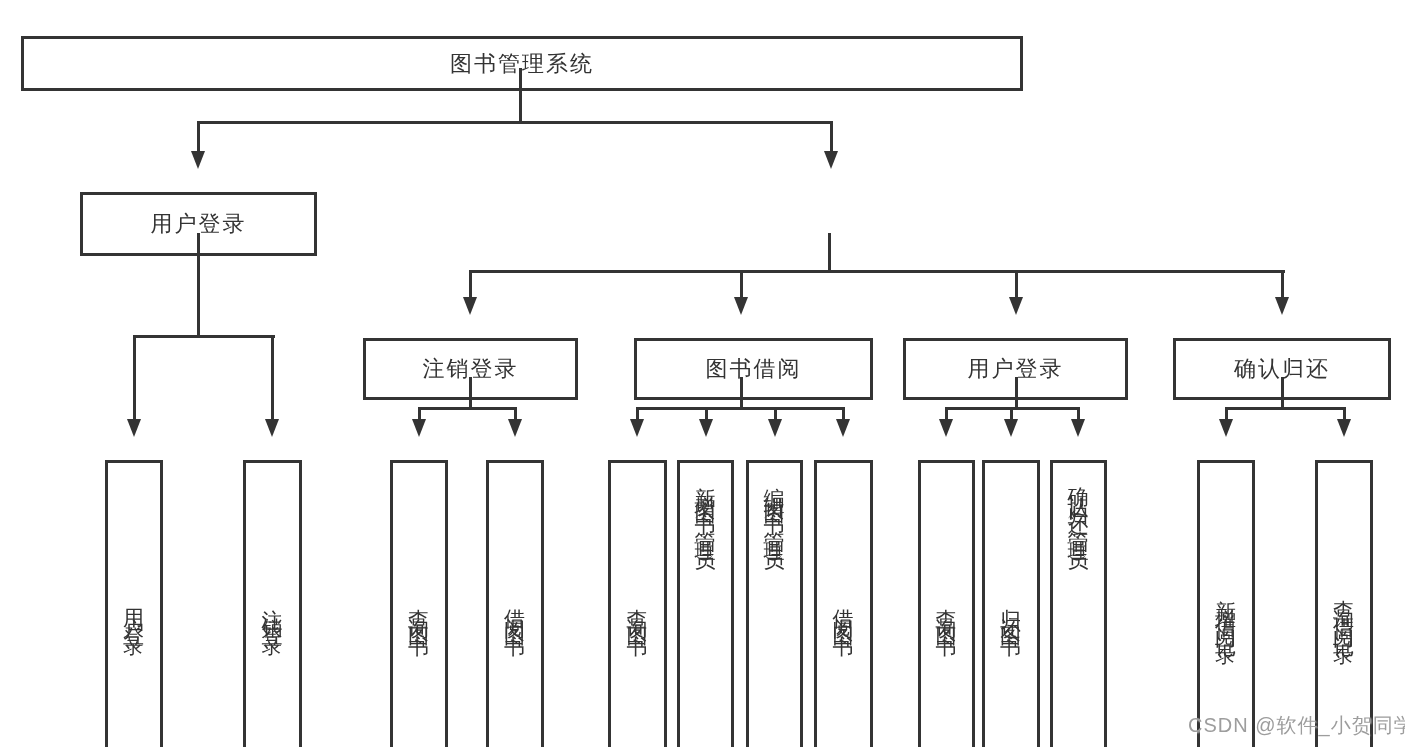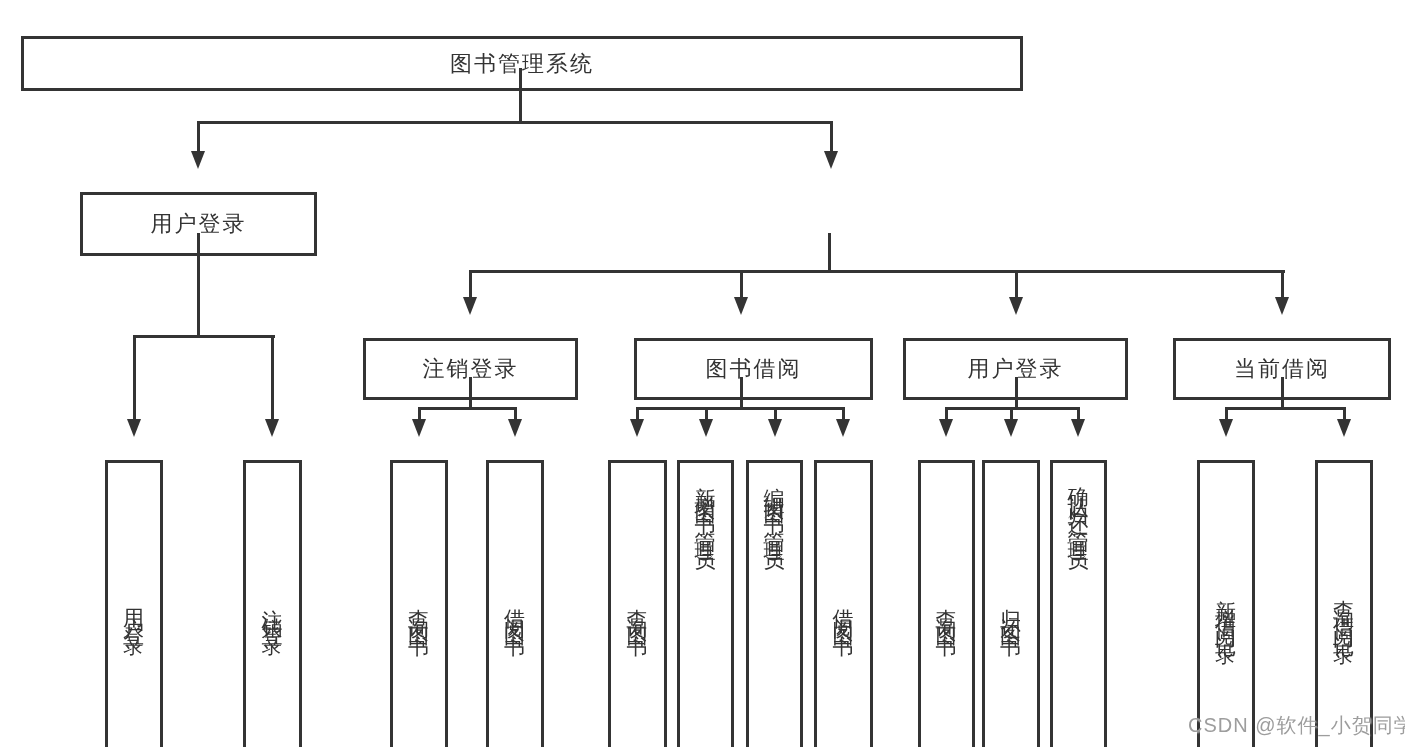--- a/index.html
+++ b/index.html
@@ -98,21 +98,21 @@
   <div class="box hbox" style="left:363px;top:315px;width:215px;height:62px;">
     <span>注销登录</span>
   </div>
   <div class="box hbox" style="left:634px;top:315px;width:239px;height:62px;">
     <span>图书借阅</span>
   </div>
   <div class="box hbox" style="left:903px;top:315px;width:225px;height:62px;">
     <span>用户登录</span>
   </div>
   <div class="box hbox" style="left:1173px;top:315px;width:218px;height:62px;">
-    <span>当前借阅</span>
+    <span>确认归还</span>
   </div>
 
   <div class="line" style="left:468.5px;top:377px;width:3px;height:30px;"></div>
   <div class="line" style="left:417.5px;top:407px;width:99px;height:3px;"></div>
   <div class="line" style="left:417.5px;top:407px;width:3px;height:13px;"></div>
   <div class="arrow" style="left:412px;top:419px;"></div>
   <div class="line" style="left:513.5px;top:407px;width:3px;height:13px;"></div>
   <div class="arrow" style="left:508px;top:419px;"></div>
 
   <div class="line" style="left:739.5px;top:377px;width:3px;height:30px;"></div>

